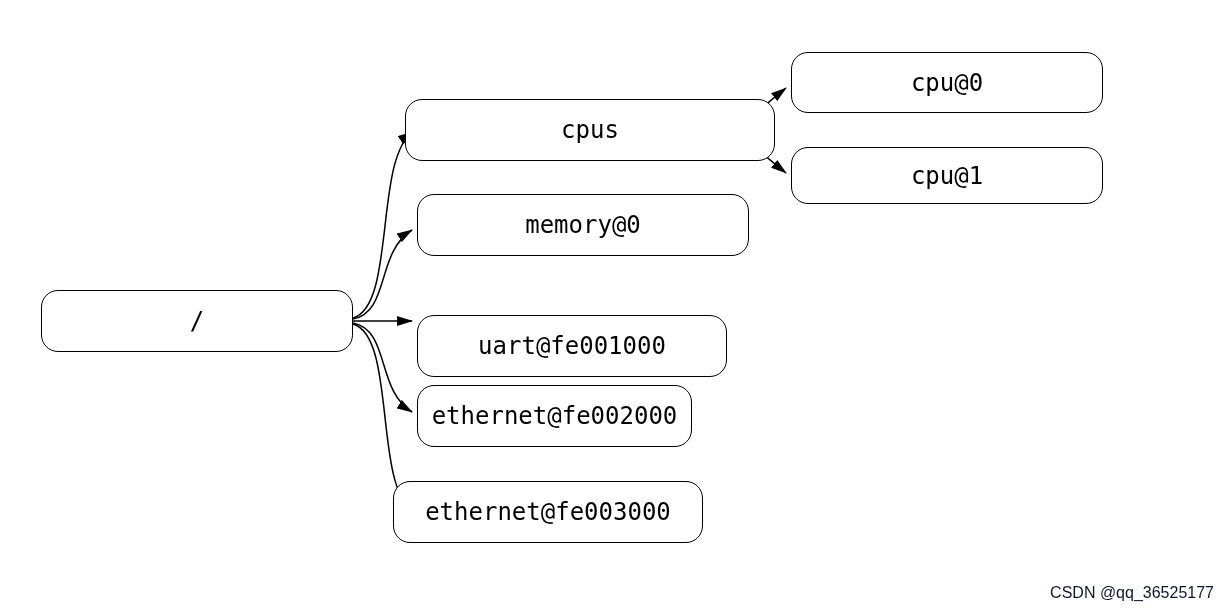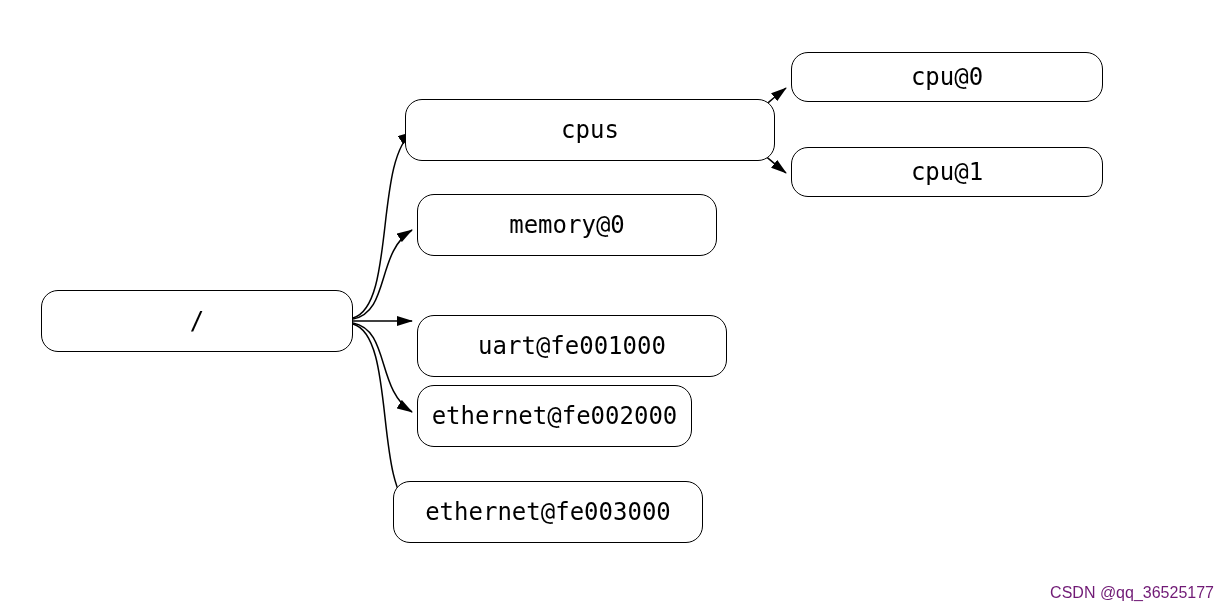--- a/index.html
+++ b/index.html
@@ -36,33 +36,33 @@
     border-radius: 17px;
     display: flex;
     align-items: center;
     justify-content: center;
     font-size: 24px;
     color: #000000;
     white-space: nowrap;
   }
   .node-root            { left: 41px;  top: 290px; width: 312px; }
   .node-cpus            { left: 405px; top: 99px;  width: 370px; }
-  .node-memory          { left: 417px; top: 194px; width: 300px; }
+  .node-memory          { left: 417px; top: 194px; width: 332px; }
   .node-uart            { left: 417px; top: 290px; width: 310px; margin-top: 25px; }
   .node-eth2            { left: 417px; top: 385px; width: 275px; }
   .node-eth3            { left: 393px; top: 481px; width: 310px; }
-  .node-cpu0            { left: 791px; top: 52px;  width: 312px; height: 50px; }
-  .node-cpu1            { left: 791px; top: 147px; width: 312px; height: 50px; }
+  .node-cpu0            { left: 791px; top: 52px;  width: 312px; height: 61px; }
+  .node-cpu1            { left: 791px; top: 147px; width: 312px; height: 57px; }
   .watermark {
     position: absolute;
     right: 10px;
     bottom: 8px;
     font-family: "Liberation Sans", "DejaVu Sans", sans-serif;
     font-size: 16px;
-    color: #701a75;
+    color: #0f172a;
     user-select: none;
   }
 </style>
 </head>
 <body>
 
 <div class="canvas">
 
   <svg class="edges" viewBox="0 0 1224 610" xmlns="http://www.w3.org/2000/svg">
     <defs>

